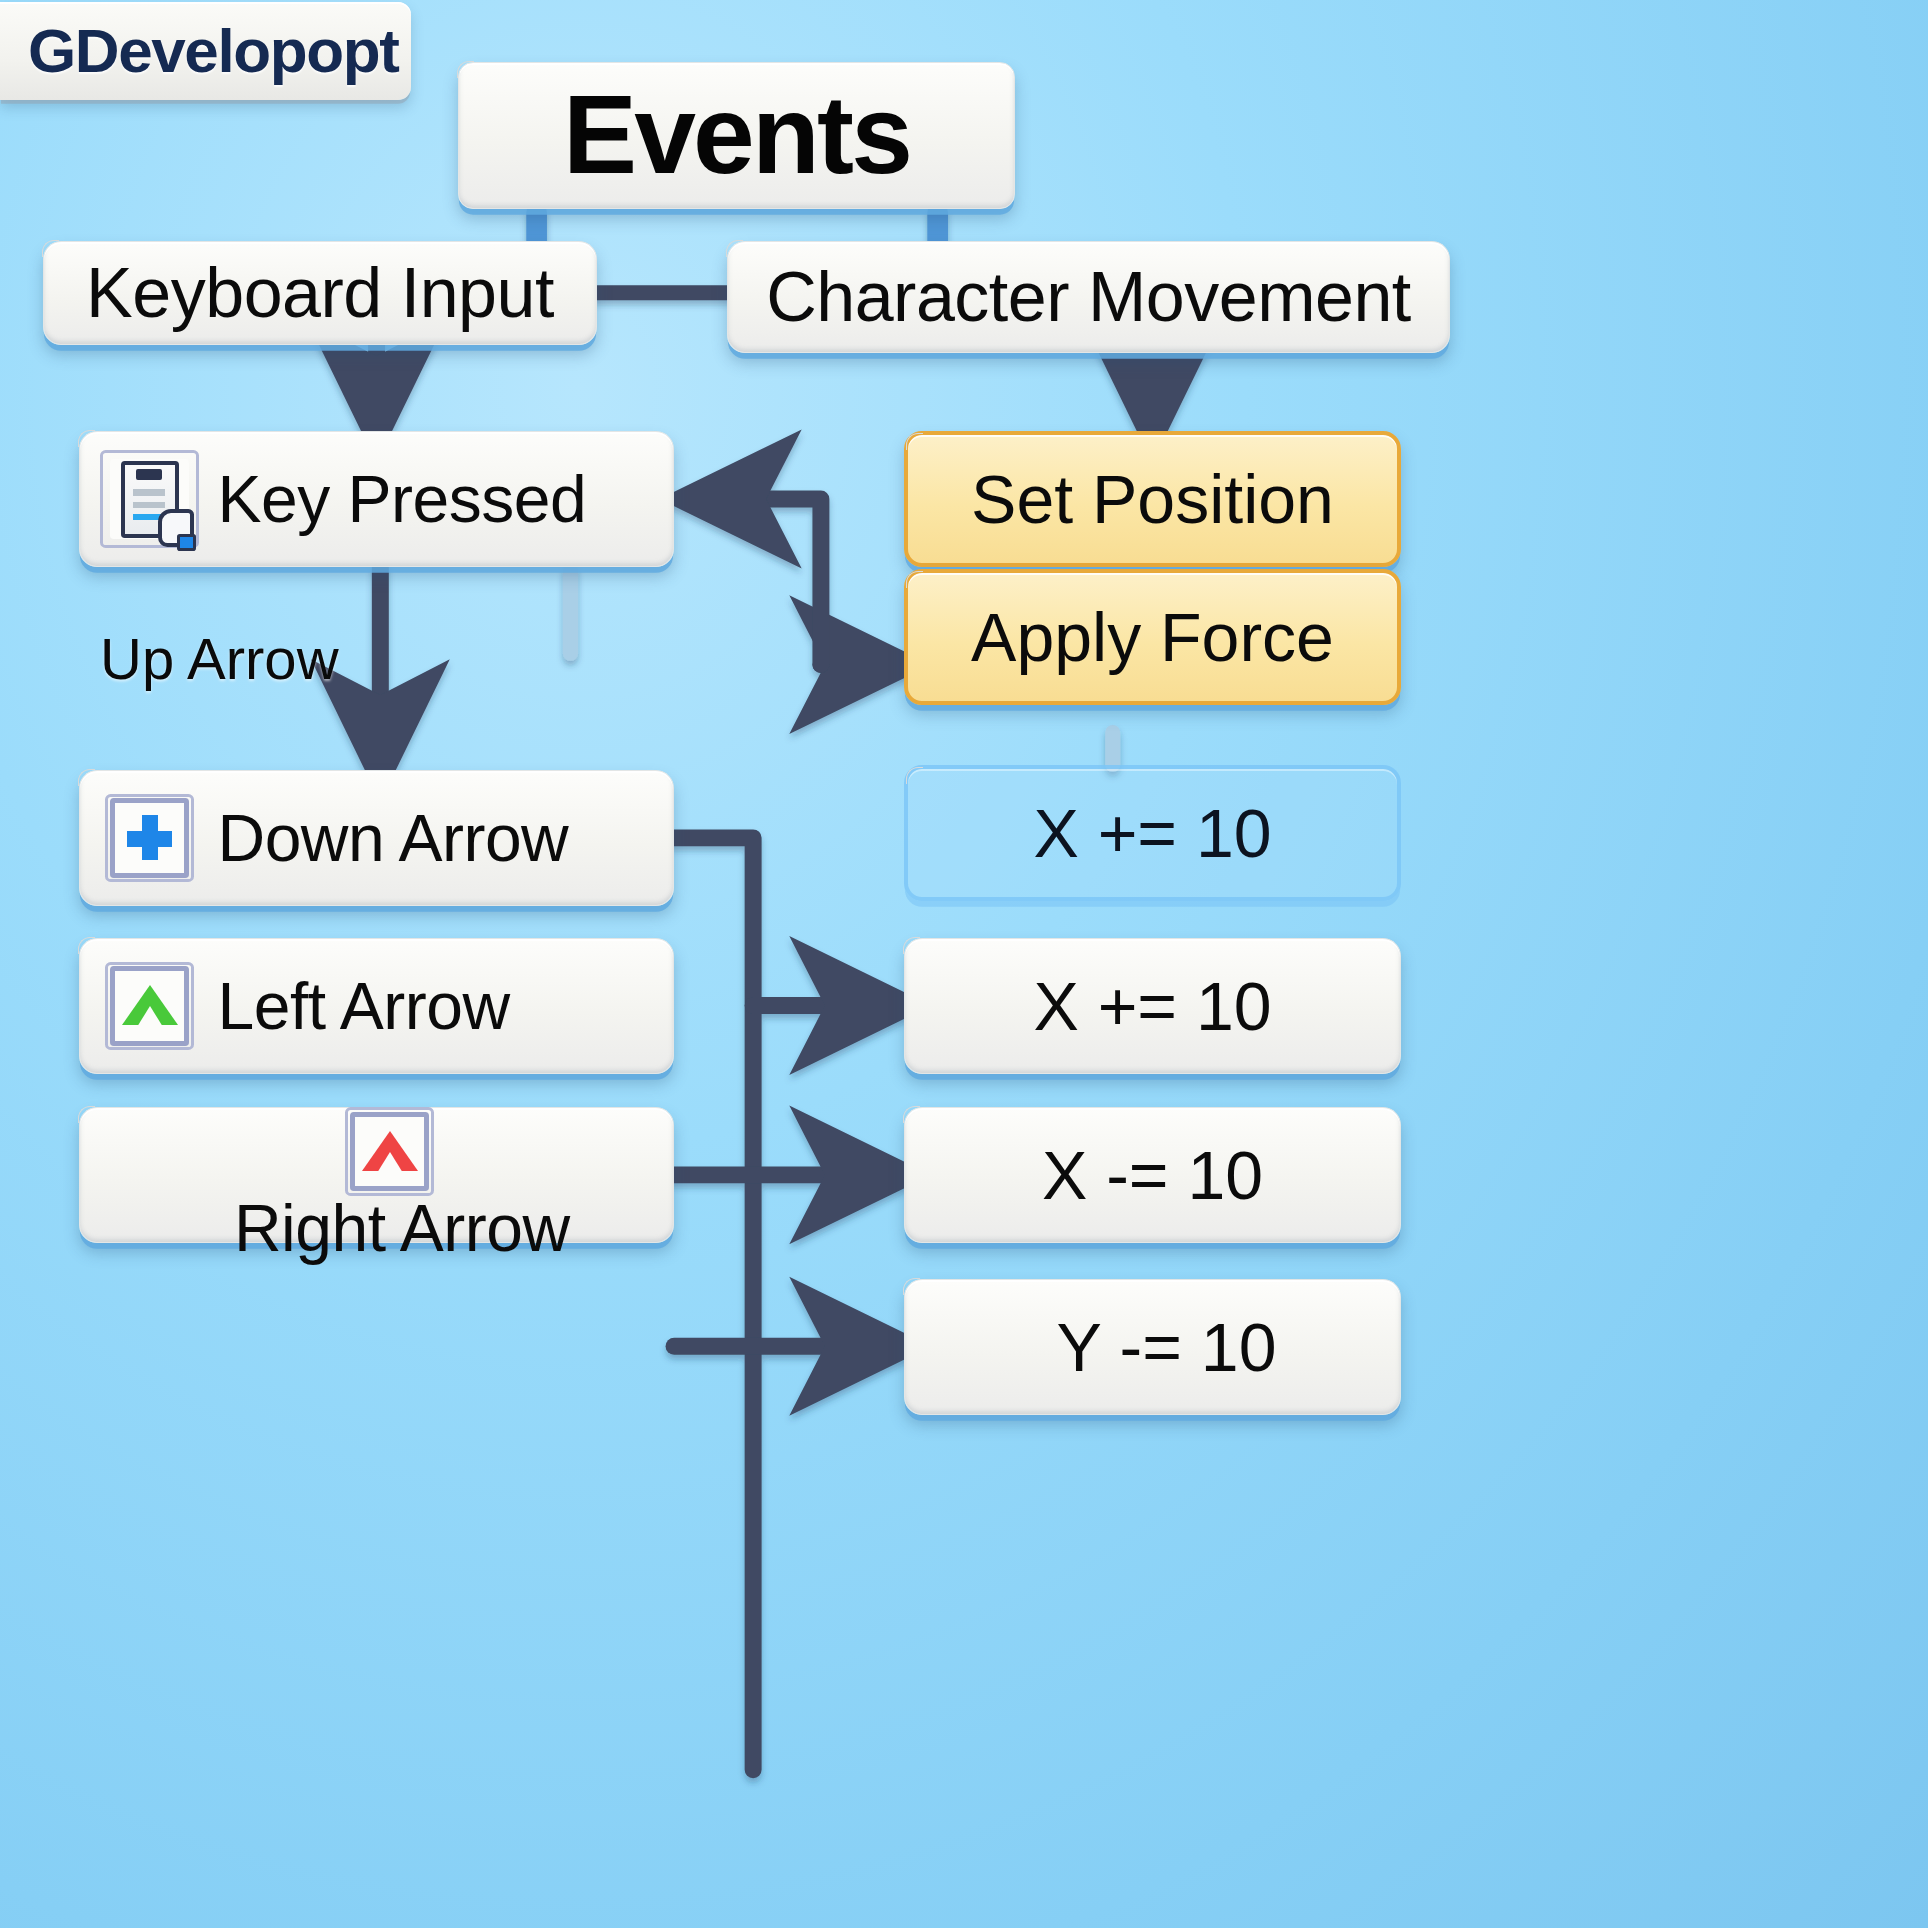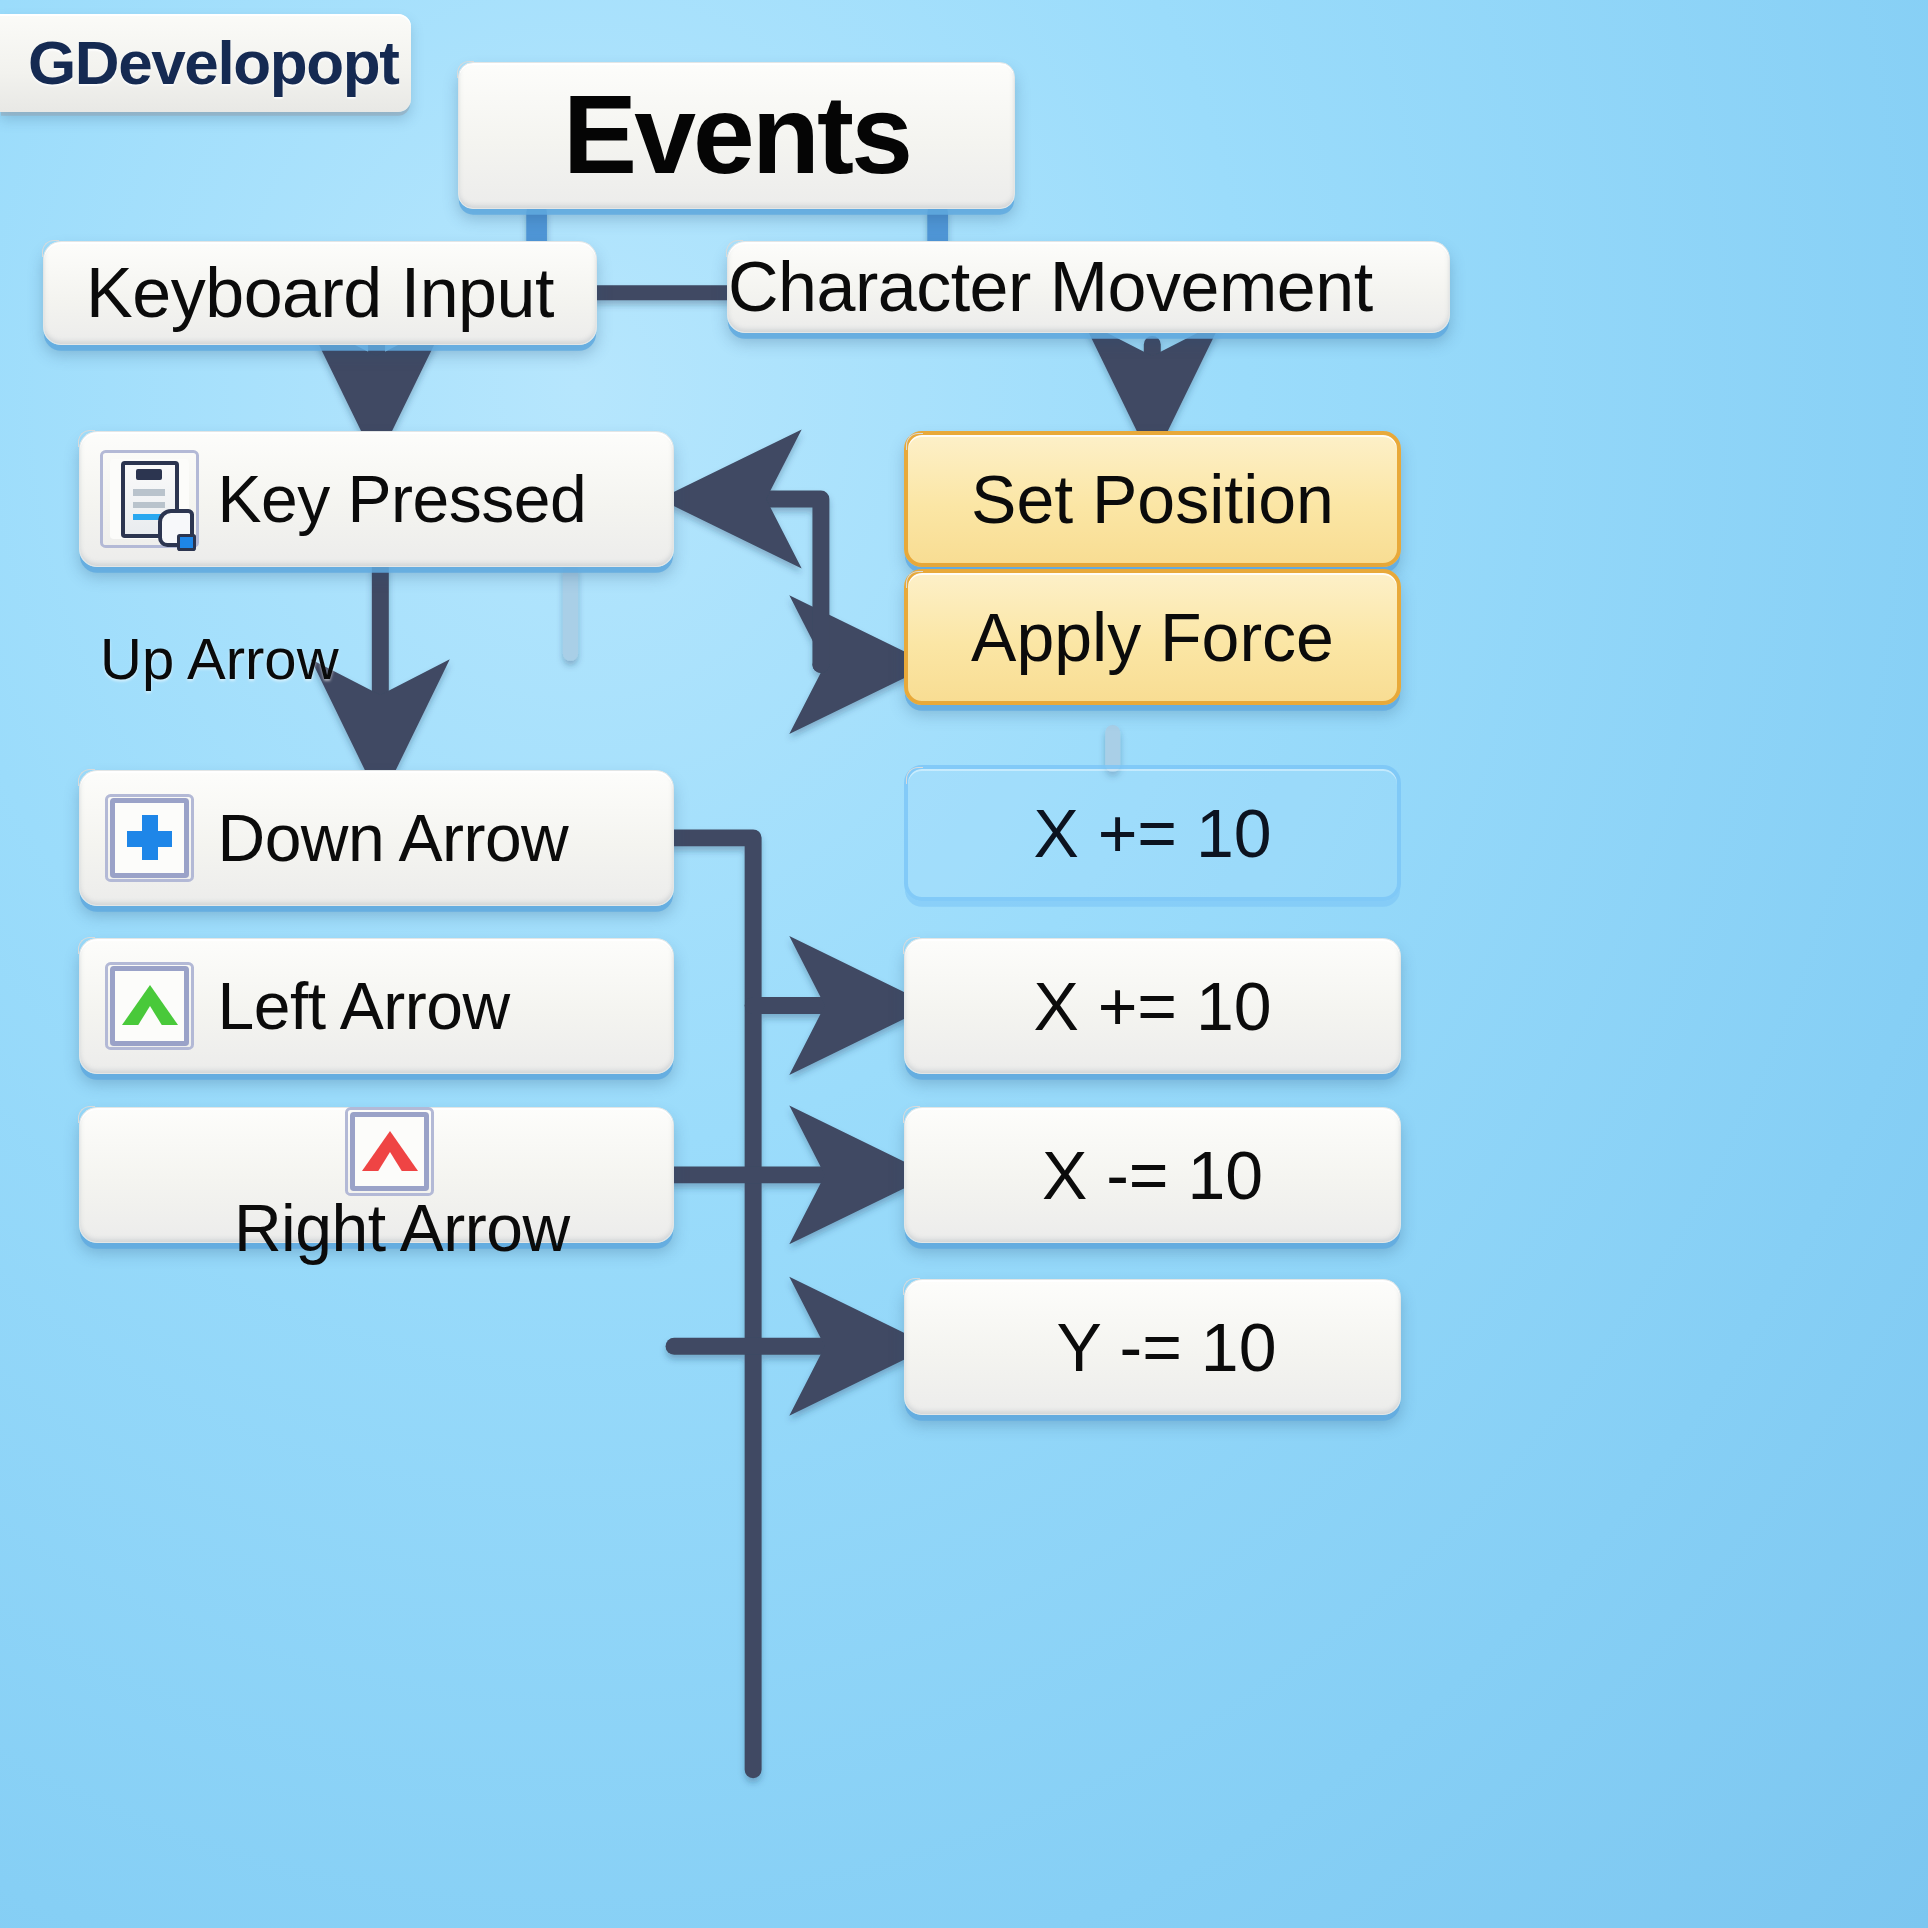--- a/index.html
+++ b/index.html
@@ -76,21 +76,20 @@
     display: flex;
     align-items: center;
     padding-left: 28px;
     box-sizing: border-box;
     border-radius: 0 13px 13px 0;
     background: linear-gradient(180deg, #fbfbf8 0%, #f2f2ee 60%, #e8e8e5 100%);
     box-shadow:
       0 4.7px 0 -0.9px rgba(150,165,180,0.55),
       0 7.5px 13px rgba(40,80,120,0.22),
       inset 0 1.9px 0 rgba(255,255,255,0.95);
-    margin-top: 12px;
   }
   #logo .label {
     font-size: 62px;
     font-weight: bold;
     color: #152a52;
     letter-spacing: -1.4px;
     text-shadow: 0 1.9px 1.9px rgba(255,255,255,0.8);
   }
 
   
@@ -117,21 +116,22 @@
     width: 554px;
     height: 104px;
     justify-content: center;
   }
   #kbd-node .label { font-size: 70px; }
 
   #char-node {
     left: 727px;
     top: 241px;
     width: 723px;
-    height: 92px;
+    height: 112px;
+    justify-content: center;
   }
   #char-node .label { font-size: 70px; }
 
   
   .left-node {
     left: 79px;
     width: 595px;
     height: 136px;
     padding-left: 26px;
     text-align: right;

